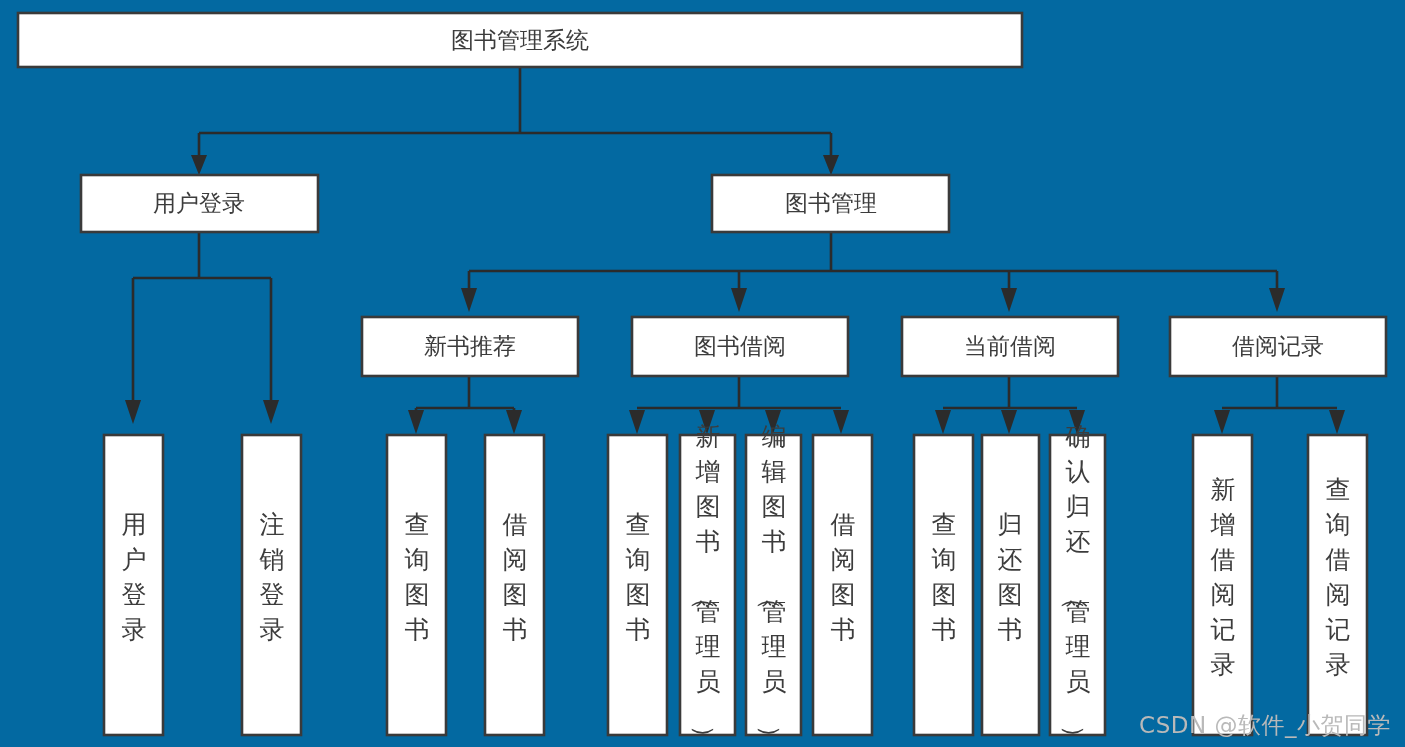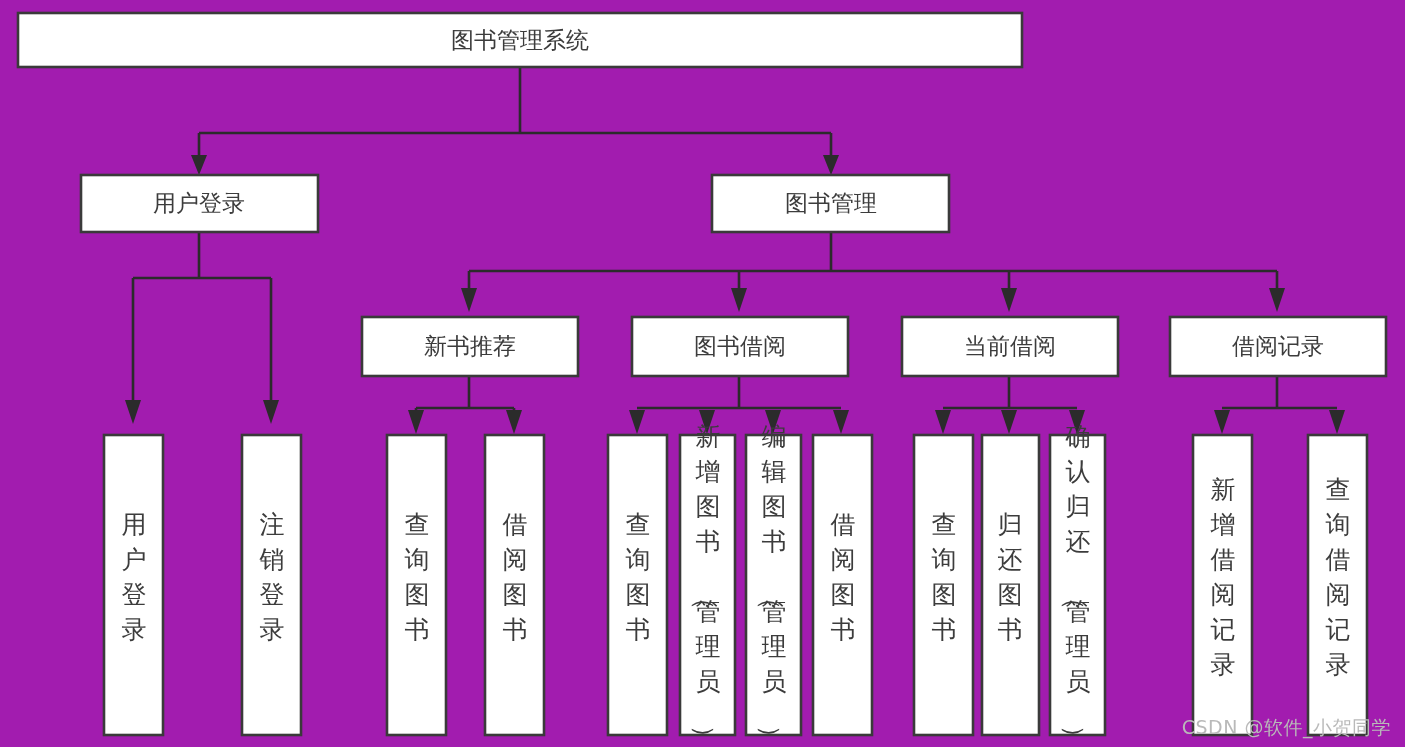--- a/index.html
+++ b/index.html
@@ -10,21 +10,21 @@
   body {
     width: 1405px;
     height: 747px;
     overflow: hidden;
     font-family: "DejaVu Sans", sans-serif;
   }
   #diagram-root {
     position: relative;
     width: 1405px;
     height: 747px;
-    background: #a21caf;
+    background: #0369a1;
   }
   svg.flow {
     position: absolute;
     top: 0;
     left: 0;
     width: 1405px;
     height: 747px;
   }
   .node-box {
     fill: #ffffff;
@@ -52,21 +52,21 @@
     fill: #3c3c3c;
     font-family: "DejaVu Sans", sans-serif;
     font-size: 25px;
     text-anchor: middle;
   }
   .watermark {
     position: absolute;
     right: 14px;
     bottom: 6px;
     font-family: "DejaVu Sans", sans-serif;
-    font-size: 19px;
+    font-size: 23px;
     color: #b9b9b9;
     white-space: nowrap;
     letter-spacing: 0.5px;
   }
 </style>
 </head>
 <body>
 
 <div id="diagram-root">
 

